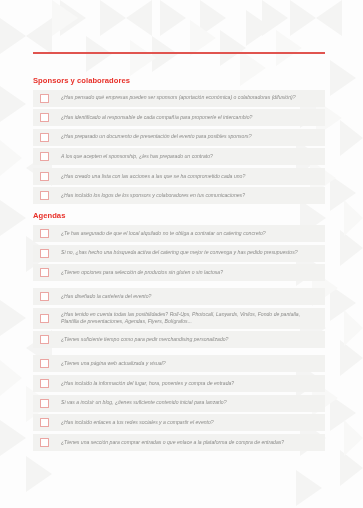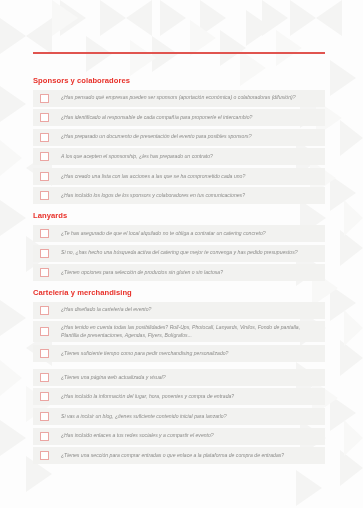--- a/index.html
+++ b/index.html
@@ -201,38 +201,37 @@
             <span class="checkbox"></span>
             <span class="item-label">¿Has creado una lista con las acciones a las que se ha comprometido cada uno?</span>
           </li>
           <li class="item">
             <span class="checkbox"></span>
             <span class="item-label">¿Has incluido los logos de los sponsors y colaboradores en tus comunicaciones?</span>
           </li>
         </ul>
       </div>
       <div class="section">
-        <div class="section-title">Lanyards</div>
+        <div class="section-title">Agendas</div>
         <ul class="items">
           <li class="item">
             <span class="checkbox"></span>
             <span class="item-label">¿Te has asegurado de que el local alquilado no te obliga a contratar un catering concreto?</span>
           </li>
           <li class="item">
             <span class="checkbox"></span>
             <span class="item-label">Si no, ¿has hecho una búsqueda activa del catering que mejor te convenga y has pedido presupuestos?</span>
           </li>
           <li class="item">
             <span class="checkbox"></span>
             <span class="item-label">¿Tienen opciones para selección de productos sin gluten o sin lactosa?</span>
           </li>
         </ul>
       </div>
       <div class="section">
-        <div class="section-title">Cartelería y merchandising</div>
         <ul class="items">
           <li class="item">
             <span class="checkbox"></span>
             <span class="item-label">¿Has diseñado la cartelería del evento?</span>
           </li>
           <li class="item two-line">
             <span class="checkbox"></span>
             <span class="item-label">¿Has tenido en cuenta todas las posibilidades? Roll-Ups, Photocall, Lanyards, Vinilos, Fondo de pantalla, Plantilla de presentaciones, Agendas, Flyers, Bolígrafos...</span>
           </li>
           <li class="item">

